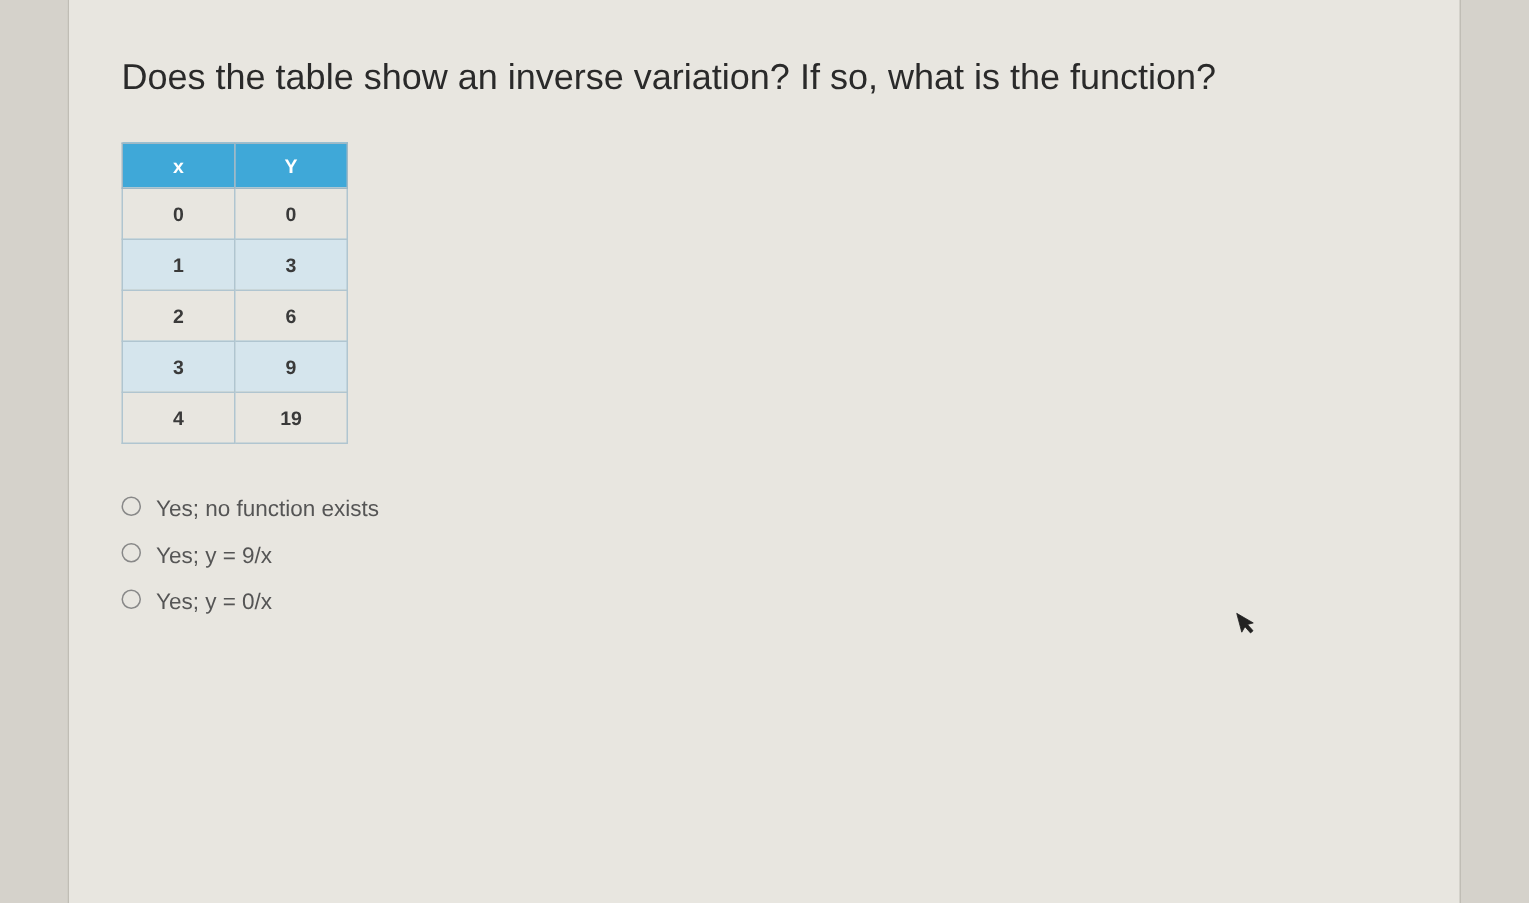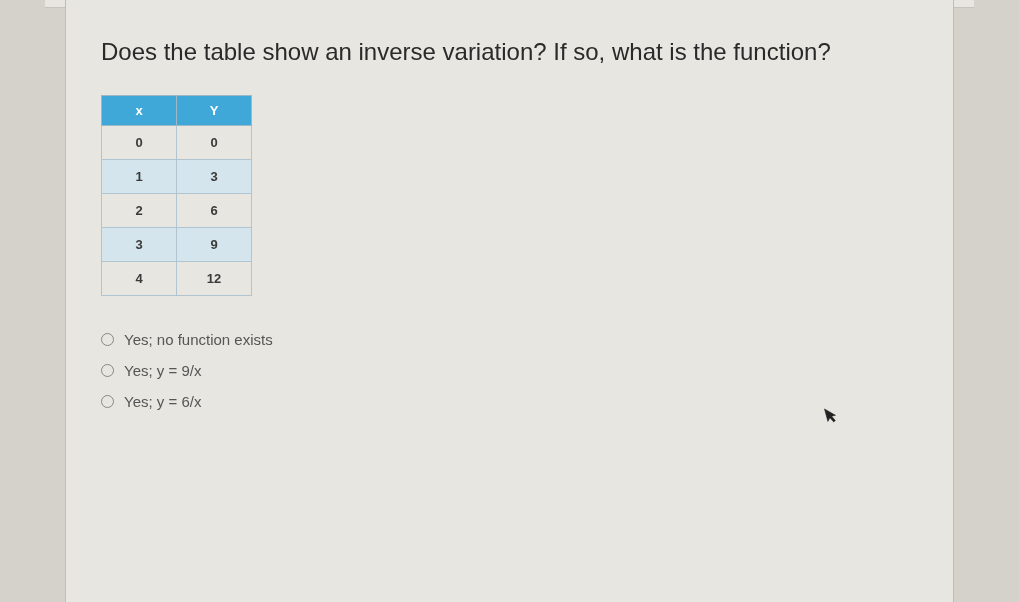--- a/index.html
+++ b/index.html
@@ -10,21 +10,21 @@
     body {
       font-family: -apple-system, BlinkMacSystemFont, "Segoe UI", "Helvetica Neue", Arial, sans-serif;
       background: #d5d2cb;
       width: 1019px;
       height: 602px;
       position: relative;
       overflow: hidden;
     }
     .page-container {
       background: #e8e6e0;
-      margin: 0 65px;
+      margin: 0 45px;
       height: 100%;
       border-left: 1px solid #c0bdb5;
       border-right: 1px solid #c0bdb5;
       padding: 25px 35px 10px 35px;
       position: relative;
     }
     .top-line {
       position: absolute;
       top: 0;
       left: 45px;
@@ -68,21 +68,21 @@
       background: #e8e6e0;
     }
     .data-table tr:nth-child(odd) td {
       background: #d5e5ed;
     }
     .options {
       margin-top: 20px;
     }
     .option-row {
       display: flex;
-      align-items: center;
+      align-items: flex-start;
       margin-bottom: 14px;
       cursor: pointer;
     }
     .radio-circle {
       width: 13px;
       height: 13px;
       border: 1.5px solid #888;
       border-radius: 50%;
       margin-right: 10px;
       flex-shrink: 0;
@@ -128,37 +128,37 @@
     <tr>
       <td>2</td>
       <td>6</td>
     </tr>
     <tr>
       <td>3</td>
       <td>9</td>
     </tr>
     <tr>
       <td>4</td>
-      <td>12</td>
+      <td>19</td>
     </tr>
   </tbody>
     </table>
 
   <div class="options">
     <div class="option-row">
       <span class="radio-circle"></span>
       <span class="option-label">Yes; no function exists</span>
     </div>
     <div class="option-row">
       <span class="radio-circle"></span>
       <span class="option-label">Yes; y = 9/x</span>
     </div>
     <div class="option-row">
       <span class="radio-circle"></span>
-      <span class="option-label">Yes; y = 6/x</span>
+      <span class="option-label">Yes; y = 0/x</span>
     </div>
   </div>
 
 </div>
 
 <div class="cursor-arrow">
   <svg width="14" height="18" viewBox="0 0 14 18">
     <path d="M1 1 L1 14 L4 11 L6.5 16 L8.5 15 L6 10 L10 10 Z" fill="#222" stroke="#222" stroke-width="0.5"></path>
   </svg>
 </div>

